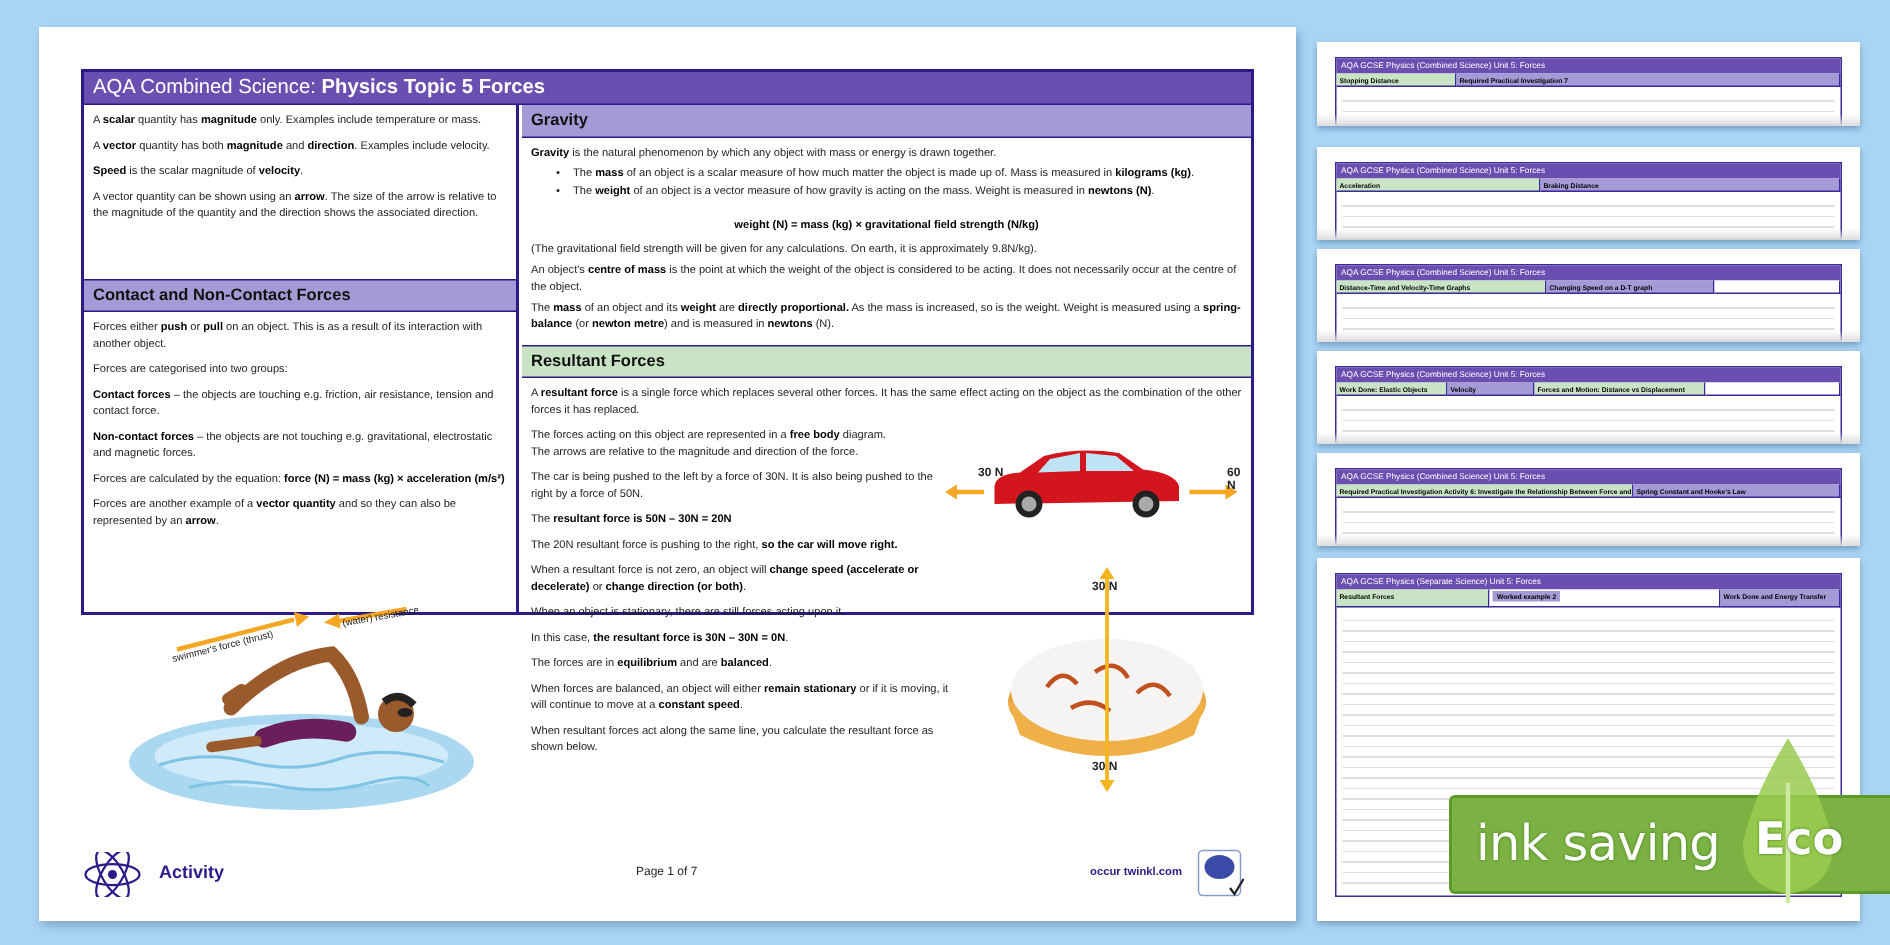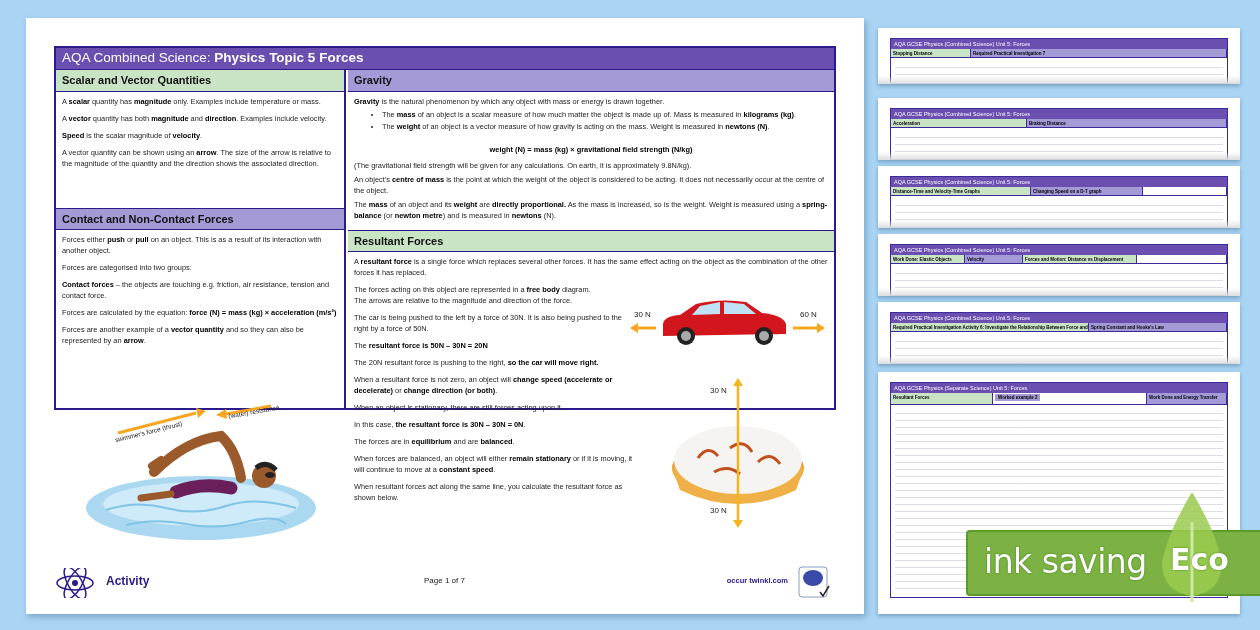--- a/index.html
+++ b/index.html
@@ -30,21 +30,21 @@
   .body-txt ul { margin: 2px 0 2px 28px; }
   .body-txt li { list-style: disc; margin-bottom: 1px; }
   .eq { text-align: center; font-weight: bold; margin: 12px 0 5px; color: #000; }
 
   
   .swimmer { position: absolute; left: 10px; top: 330px; width: 270px; height: 150px; }
   .force-lbl { font-size: 6.5px; color: #222; position: absolute; white-space: nowrap; }
 
   
   .car-wrap { position: absolute; left: 280px; top: 218px; width: 200px; height: 60px; }
-  .n-lbl { font-size: 8px; font-weight: normal; color: #222; position: absolute; }
+  .n-lbl { font-size: 8px; font-weight: bold; color: #222; position: absolute; margin-left: 18px; }
   .pie-wrap { position: absolute; left: 310px; top: 308px; width: 160px; height: 150px; }
 
   
   .footer { position: absolute; left: 28px; top: 546px; width: 782px; height: 40px; }
   .footer .science { position: absolute; left: 52px; top: 10px; font-size: 12px; font-weight: bold; color: #2a1a8a; }
   .footer .pageno { position: absolute; left: 370px; top: 12px; font-size: 8px; color: #222; }
   .footer .visit { position: absolute; right: 48px; top: 12px; font-size: 7.5px; color: #2a1a8a; font-weight: bold; }
 
   
   .thumb {
@@ -71,32 +71,32 @@
 <body>
 
 <div class="page">
   <div class="sheet">
     <div class="sheet-title">
       <span>AQA Combined Science: </span><b>Physics Topic 5 Forces</b>
     </div>
     <div class="cols">
 
       <div class="col-left">
-        <div class="sec-h green" style="border-top:none">Scalar and Vector Quantities</div>
         <div class="body-txt" style="height:116px">
           <p><span>A </span><b>scalar</b><span> quantity has </span><b>magnitude</b><span> only. Examples include temperature or mass.</span></p>
           <p><span>A </span><b>vector</b><span> quantity has both </span><b>magnitude</b><span> and </span><b>direction</b><span>. Examples include velocity.</span></p>
           <p><b>Speed</b><span> is the scalar magnitude of </span><b>velocity</b><span>.</span></p>
           <p><span>A vector quantity can be shown using an </span><b>arrow</b><span>. The size of the arrow is relative to the magnitude of the quantity and the direction shows the associated direction.</span></p>
         </div>
         <div class="sec-h purple">Contact and Non-Contact Forces</div>
         <div class="body-txt">
           <p><span>Forces either </span><b>push</b><span> or </span><b>pull</b><span> on an object. This is as a result of its interaction with another object.</span></p>
           <p>Forces are categorised into two groups:</p>
           <p><b>Contact forces</b><span> – the objects are touching e.g. friction, air resistance, tension and contact force.</span></p>
+          <p><b>Non-contact forces</b><span> – the objects are not touching e.g. gravitational, electrostatic and magnetic forces.</span></p>
           <p><span>Forces are calculated by the equation: </span><b>force (N) = mass (kg) × acceleration (m/s²)</b></p>
           <p><span>Forces are another example of a </span><b>vector quantity</b><span> and so they can also be represented by an </span><b>arrow</b><span>.</span></p>
         </div>
 
         <div class="swimmer">
           <svg width="270" height="150" viewBox="0 0 270 150">
             <line x1="52" y1="33" x2="130" y2="13" stroke="#f5a623" stroke-width="3"></line>
             <polygon points="130,8 140,11 132,18" fill="#f5a623"></polygon>
             <line x1="205" y1="6" x2="160" y2="14" stroke="#f5a623" stroke-width="3"></line>
             <polygon points="160,9 150,15 161,19" fill="#f5a623"></polygon>

